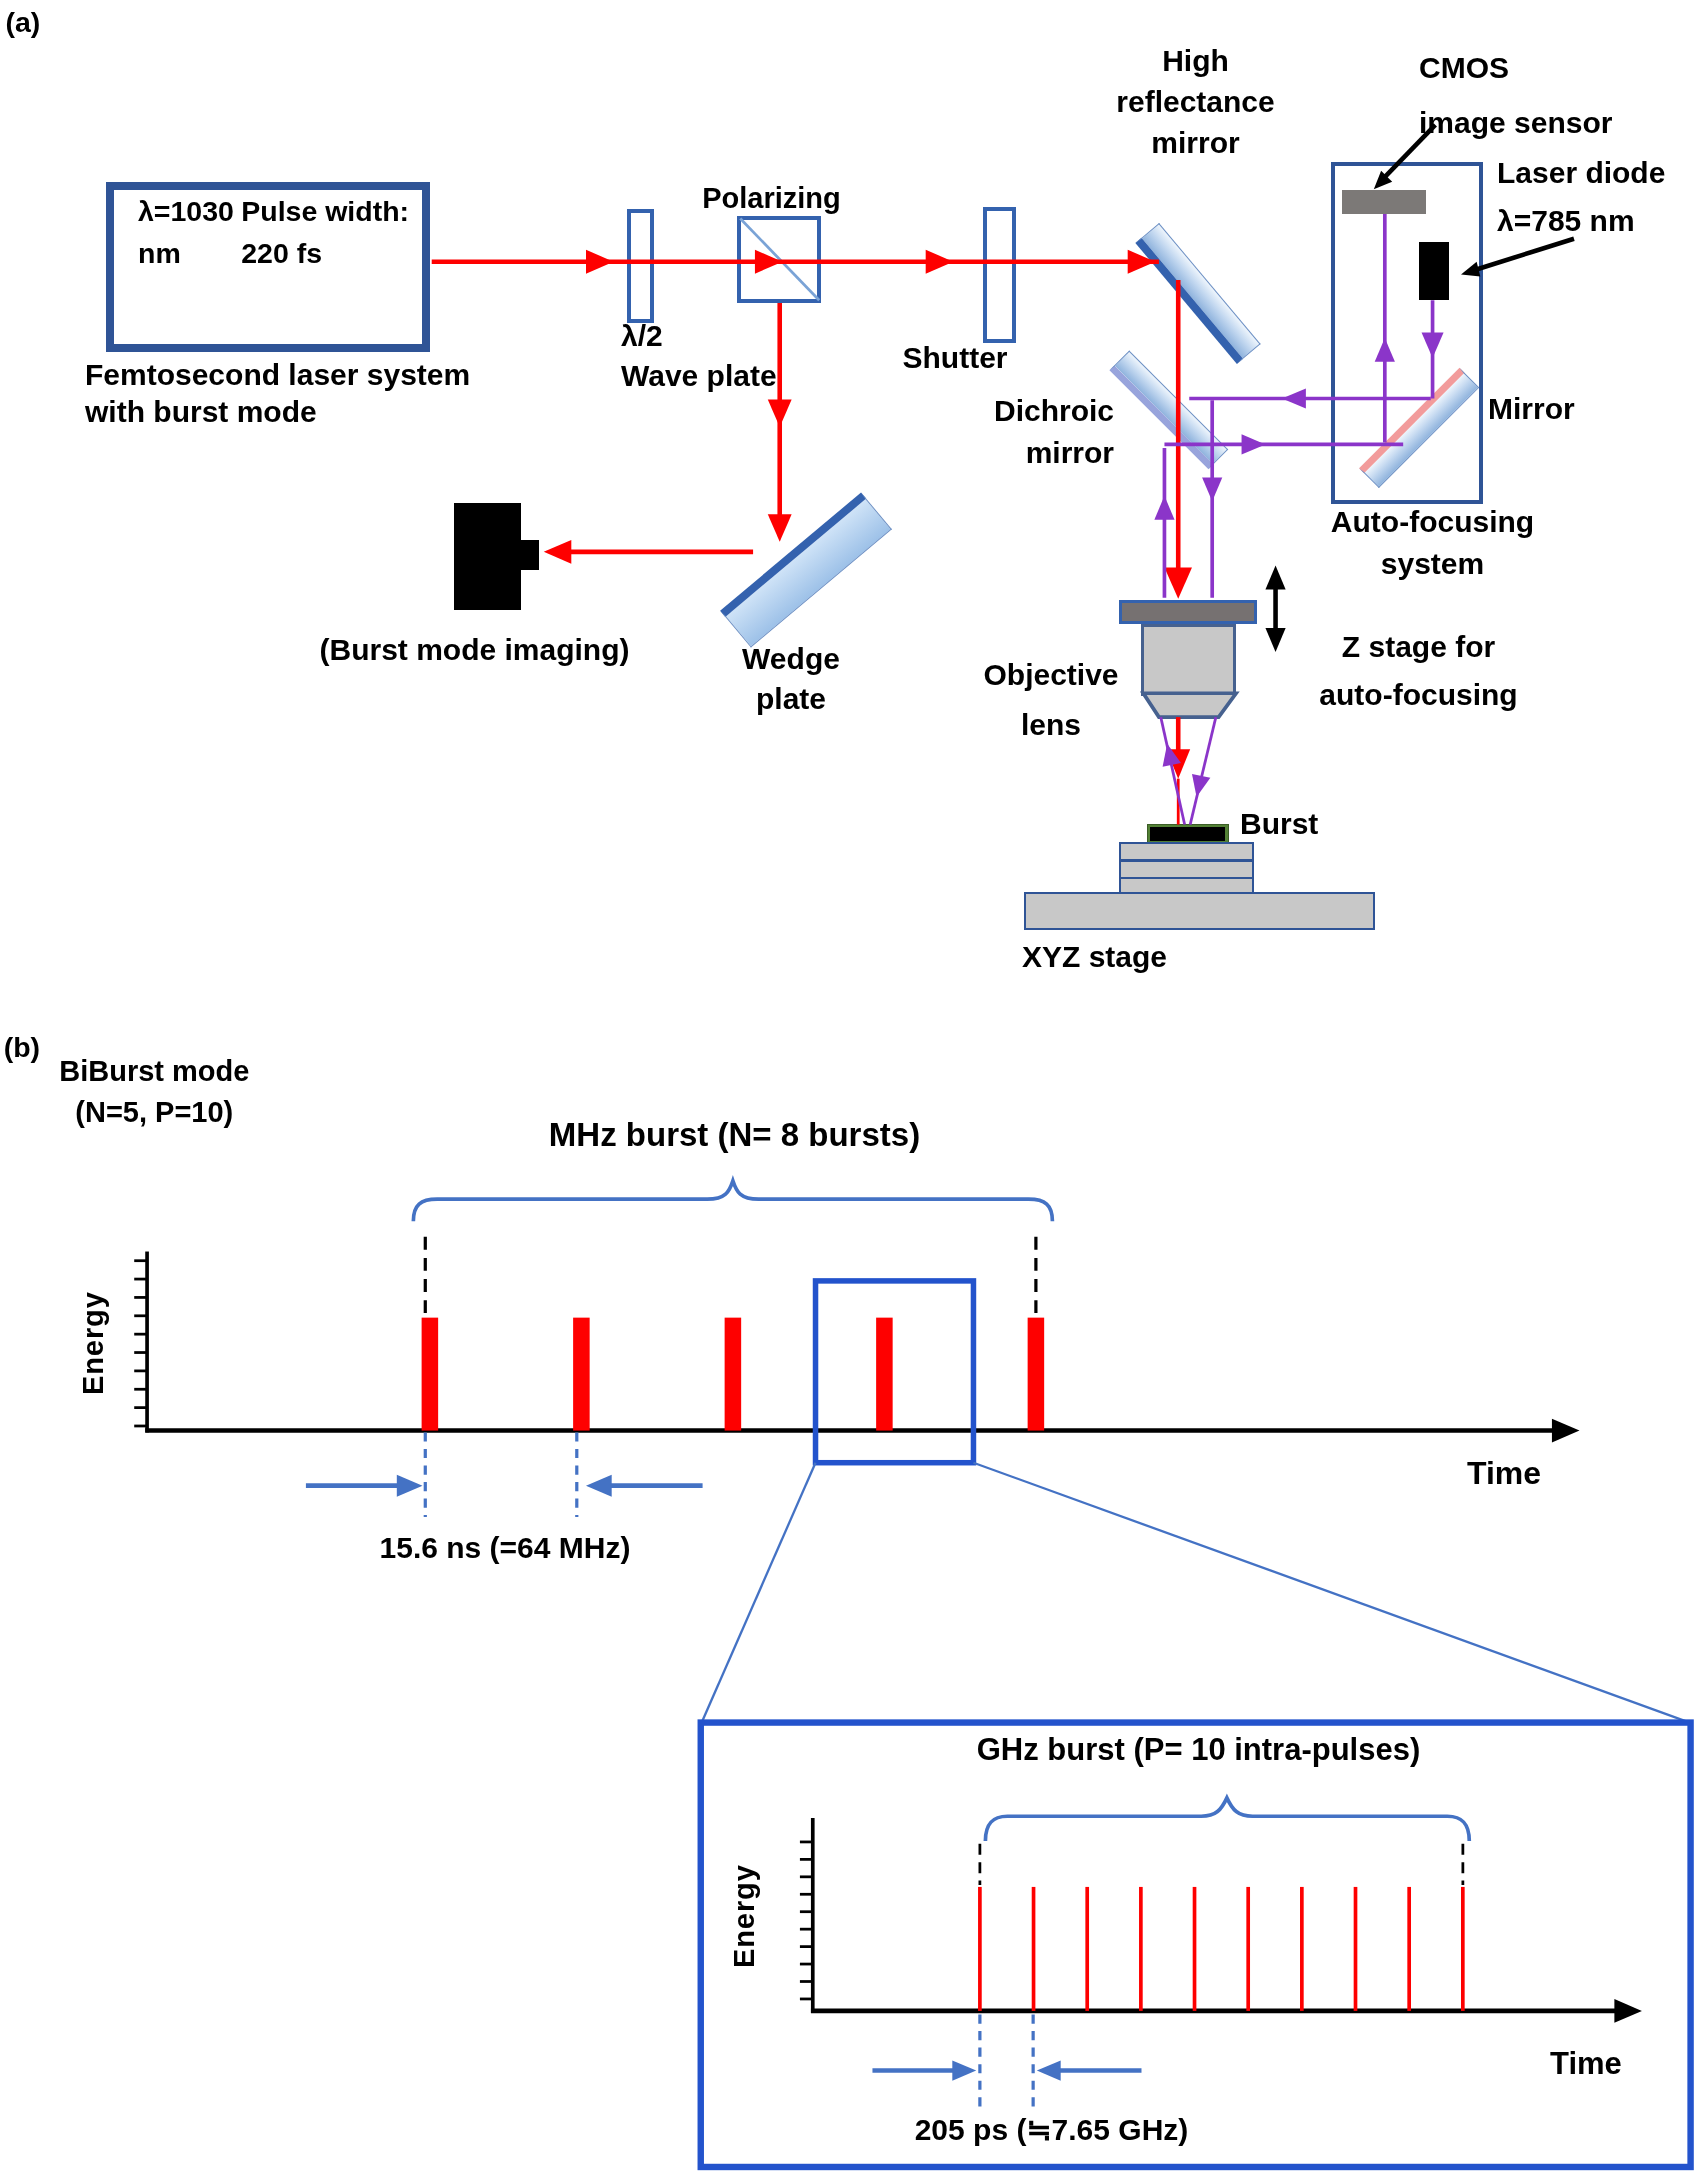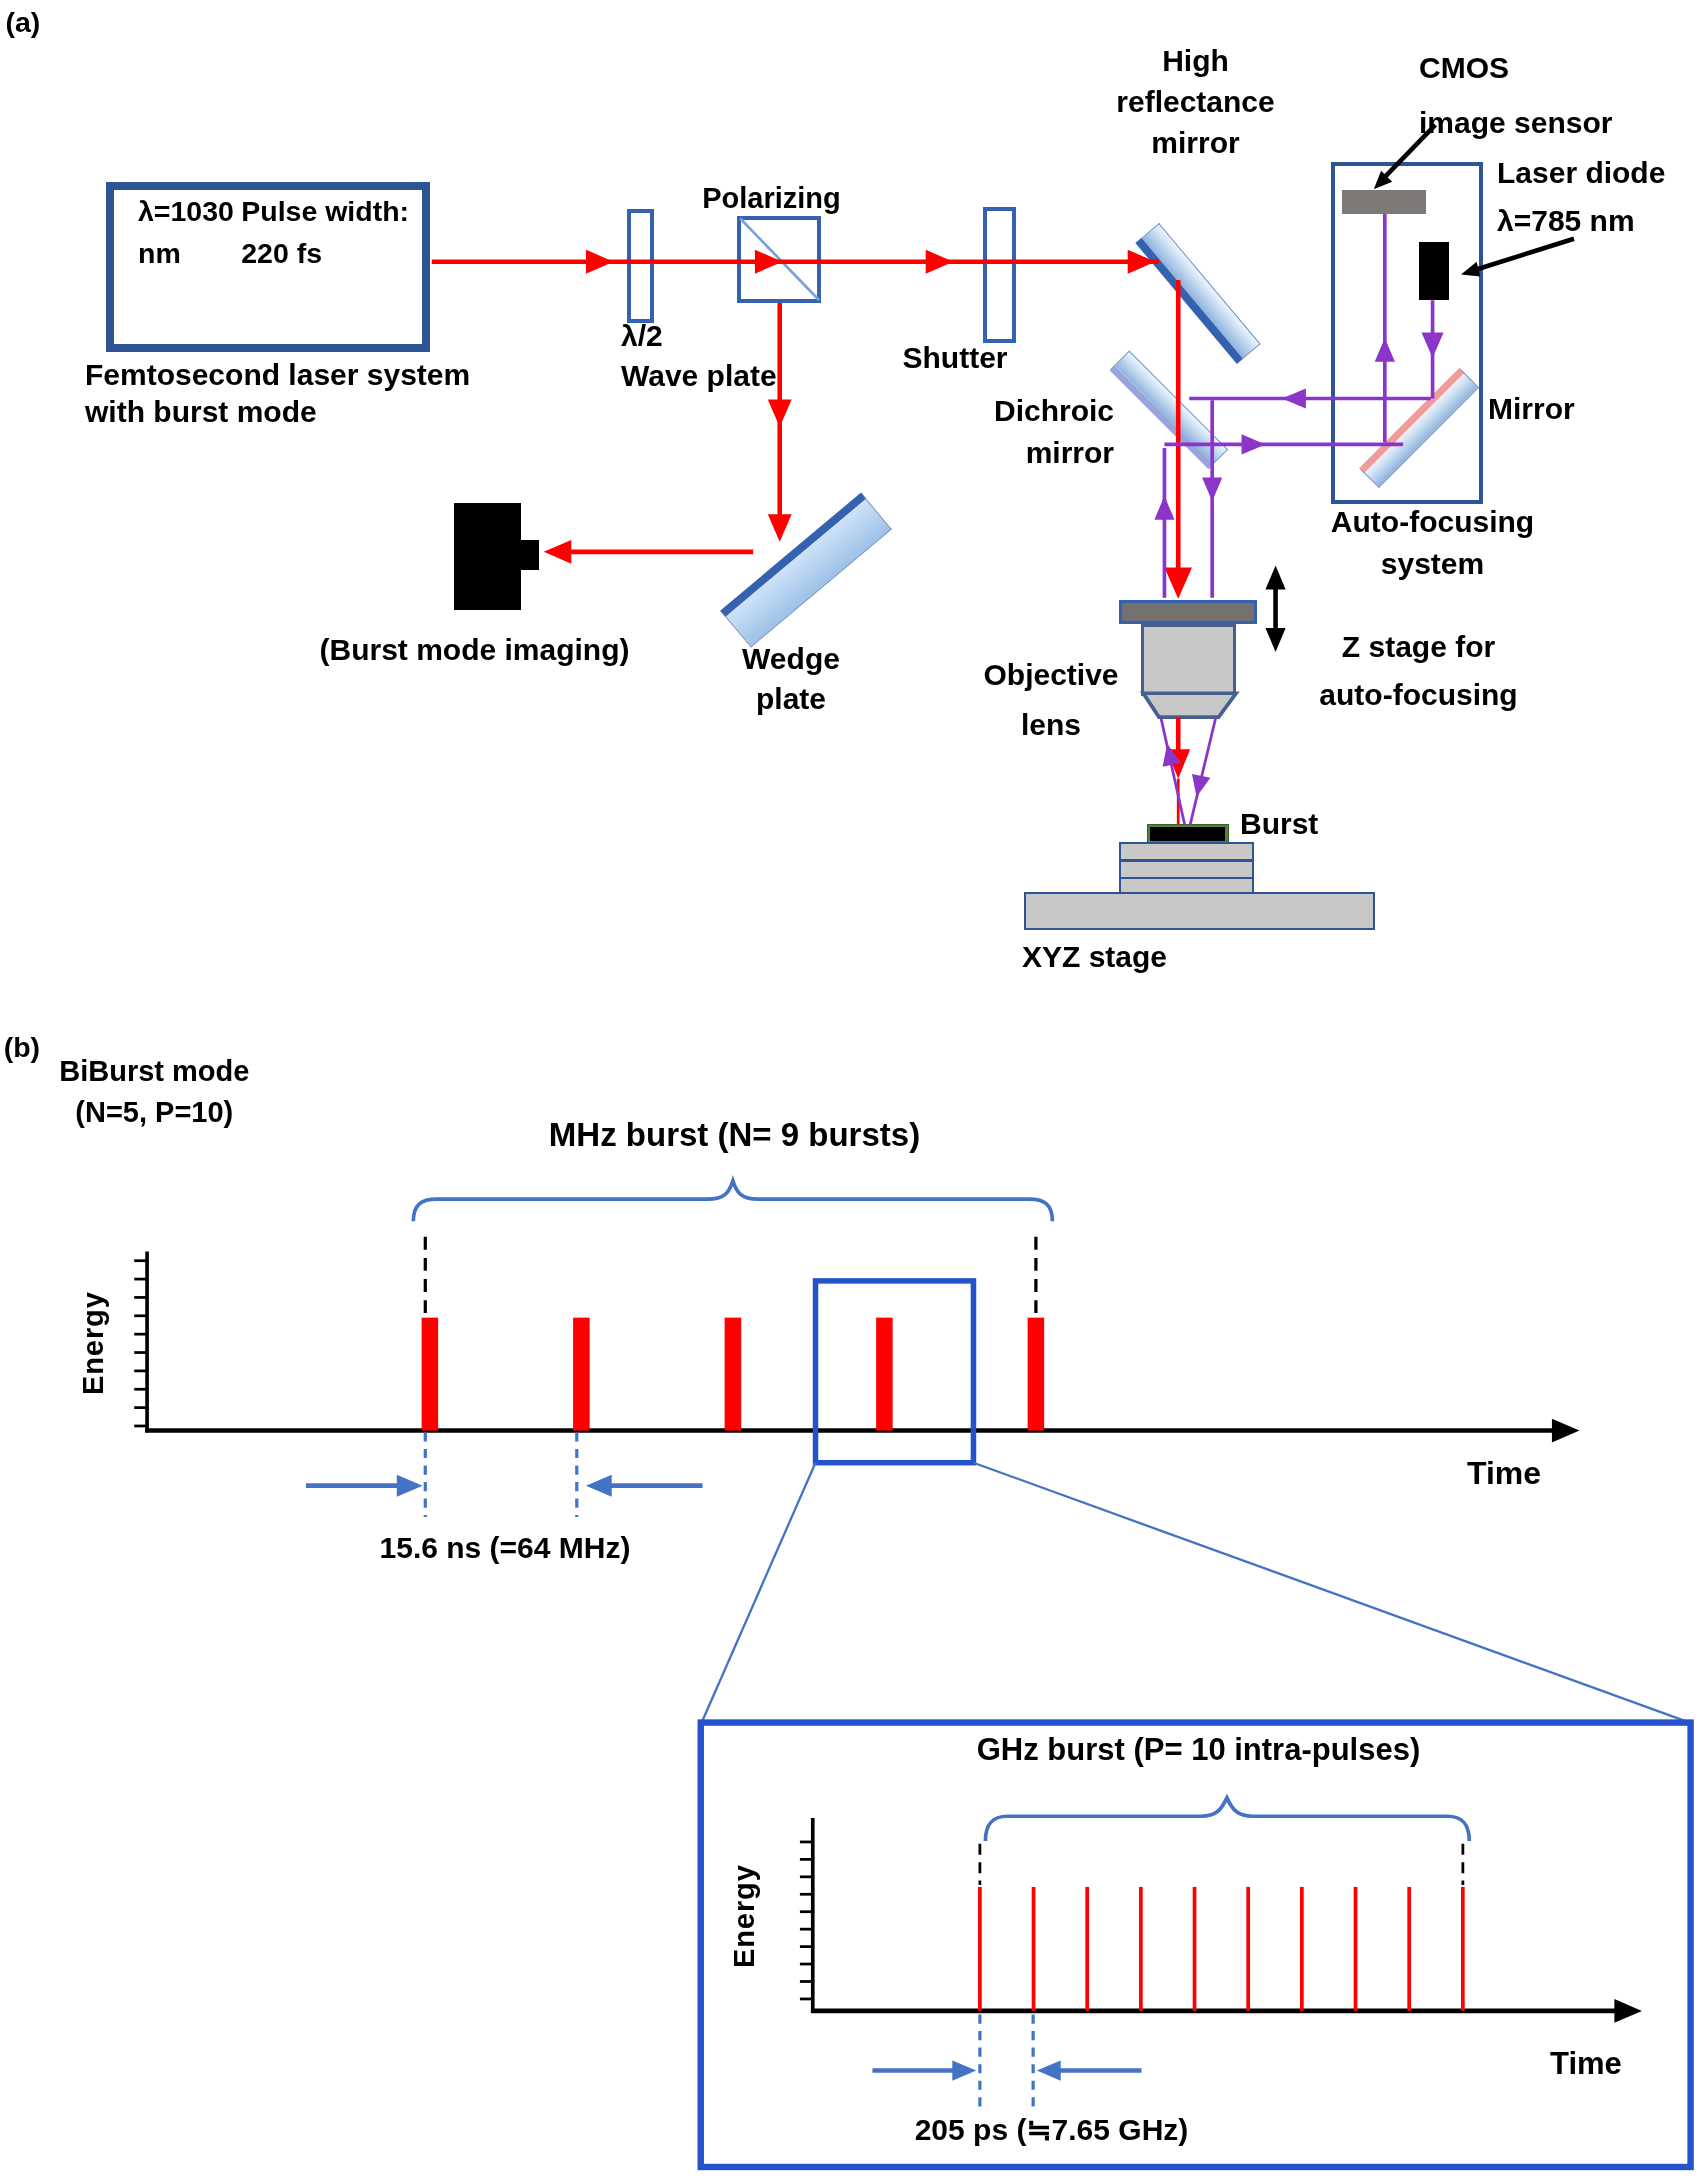--- a/index.html
+++ b/index.html
@@ -114,21 +114,21 @@
   <div class="shape" style="left:1119px;top:877px;width:135px;height:16.5px;background:#c8c8c8;border:2.8px solid #2f5496;"></div>
   <div class="shape" style="left:1024px;top:892px;width:351px;height:38px;background:#c8c8c8;border:2.8px solid #2f5496;"></div>
   <div class="lbl" style="left:1022px;top:937px;">XYZ stage</div>
 
   <div class="lbl" style="left:3.7px;top:1027px;font-size:28.5px;">(b)</div>
   <div class="lbl center" style="left:7.3px;top:1051px;width:294px;font-size:29px;line-height:41px;">
     <div>BiBurst mode</div>
     <div>(N=5, P=10)</div>
   </div>
 
-  <div class="lbl center" style="left:459px;top:1115px;width:551px;font-size:33px;">MHz burst (N= 9 bursts)</div>
+  <div class="lbl center" style="left:459px;top:1115px;width:551px;font-size:33px;">MHz burst (N= 8 bursts)</div>
   <div class="vlabel" style="left:77px;top:1251px;height:184px;">Energy</div>
   <div class="lbl" style="left:1467px;top:1453px;font-size:32px;">Time</div>
   <div class="lbl center" style="left:312px;top:1528px;width:386px;">15.6 ns (=64 MHz)</div>
 
   <div class="lbl center" style="left:923px;top:1730px;width:551px;font-size:31px;">GHz burst (P= 10 intra-pulses)</div>
   <div class="vlabel" style="left:728px;top:1820px;height:193px;">Energy</div>
   <div class="lbl" style="left:1550px;top:2044px;font-size:31px;">Time</div>
   <div class="lbl center" style="left:877px;top:2110px;width:349px;">205 ps (≒7.65 GHz)</div>
 
   <svg width="1699" height="2178" viewBox="0 0 1850 2372">

